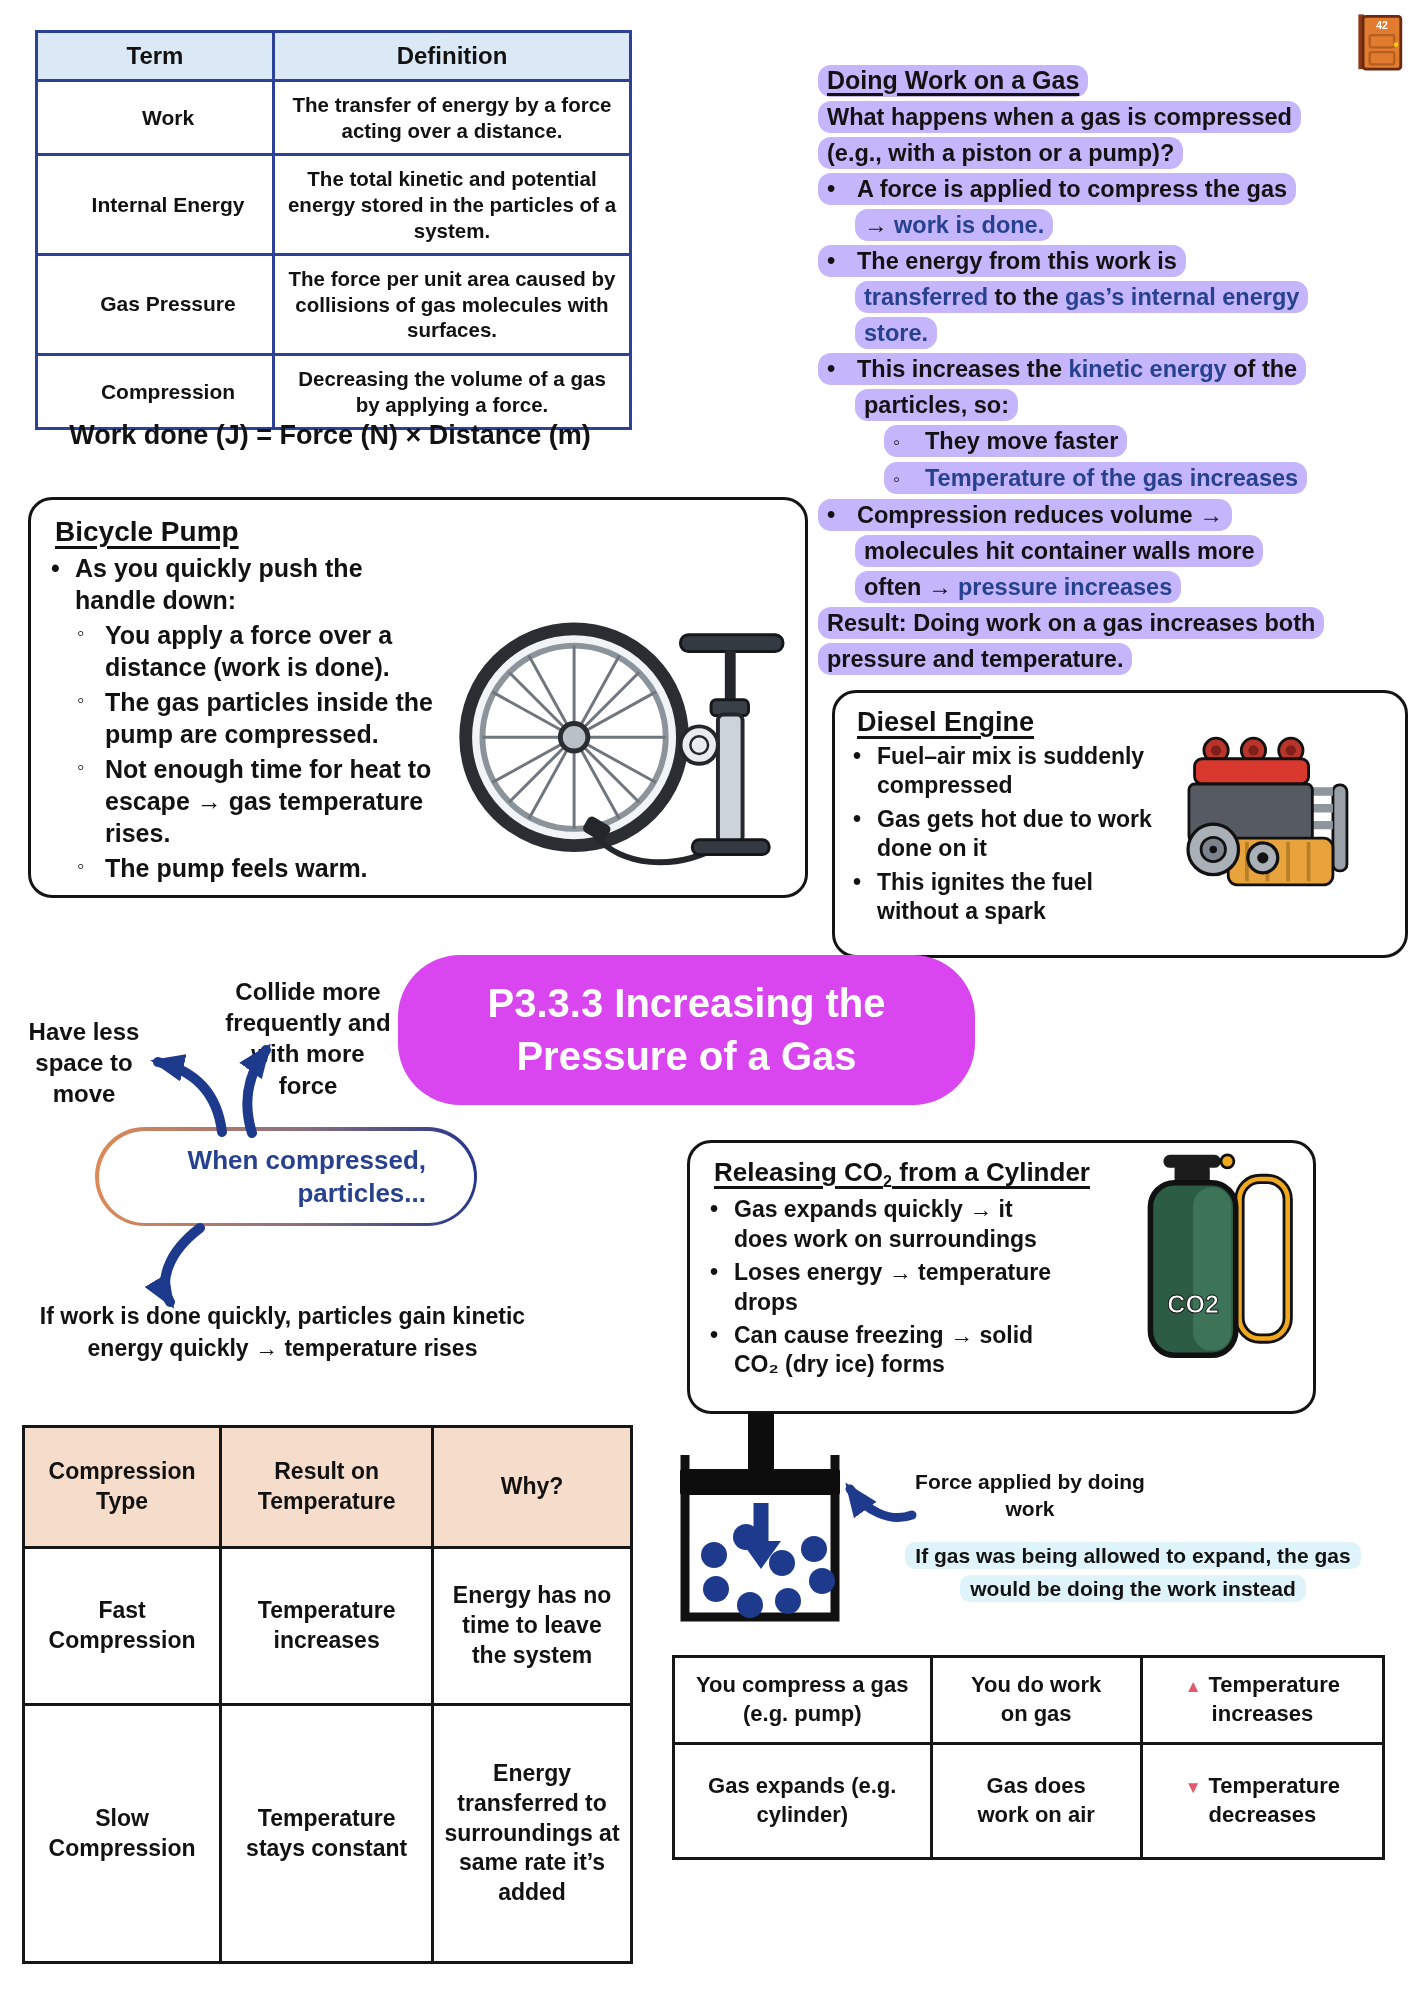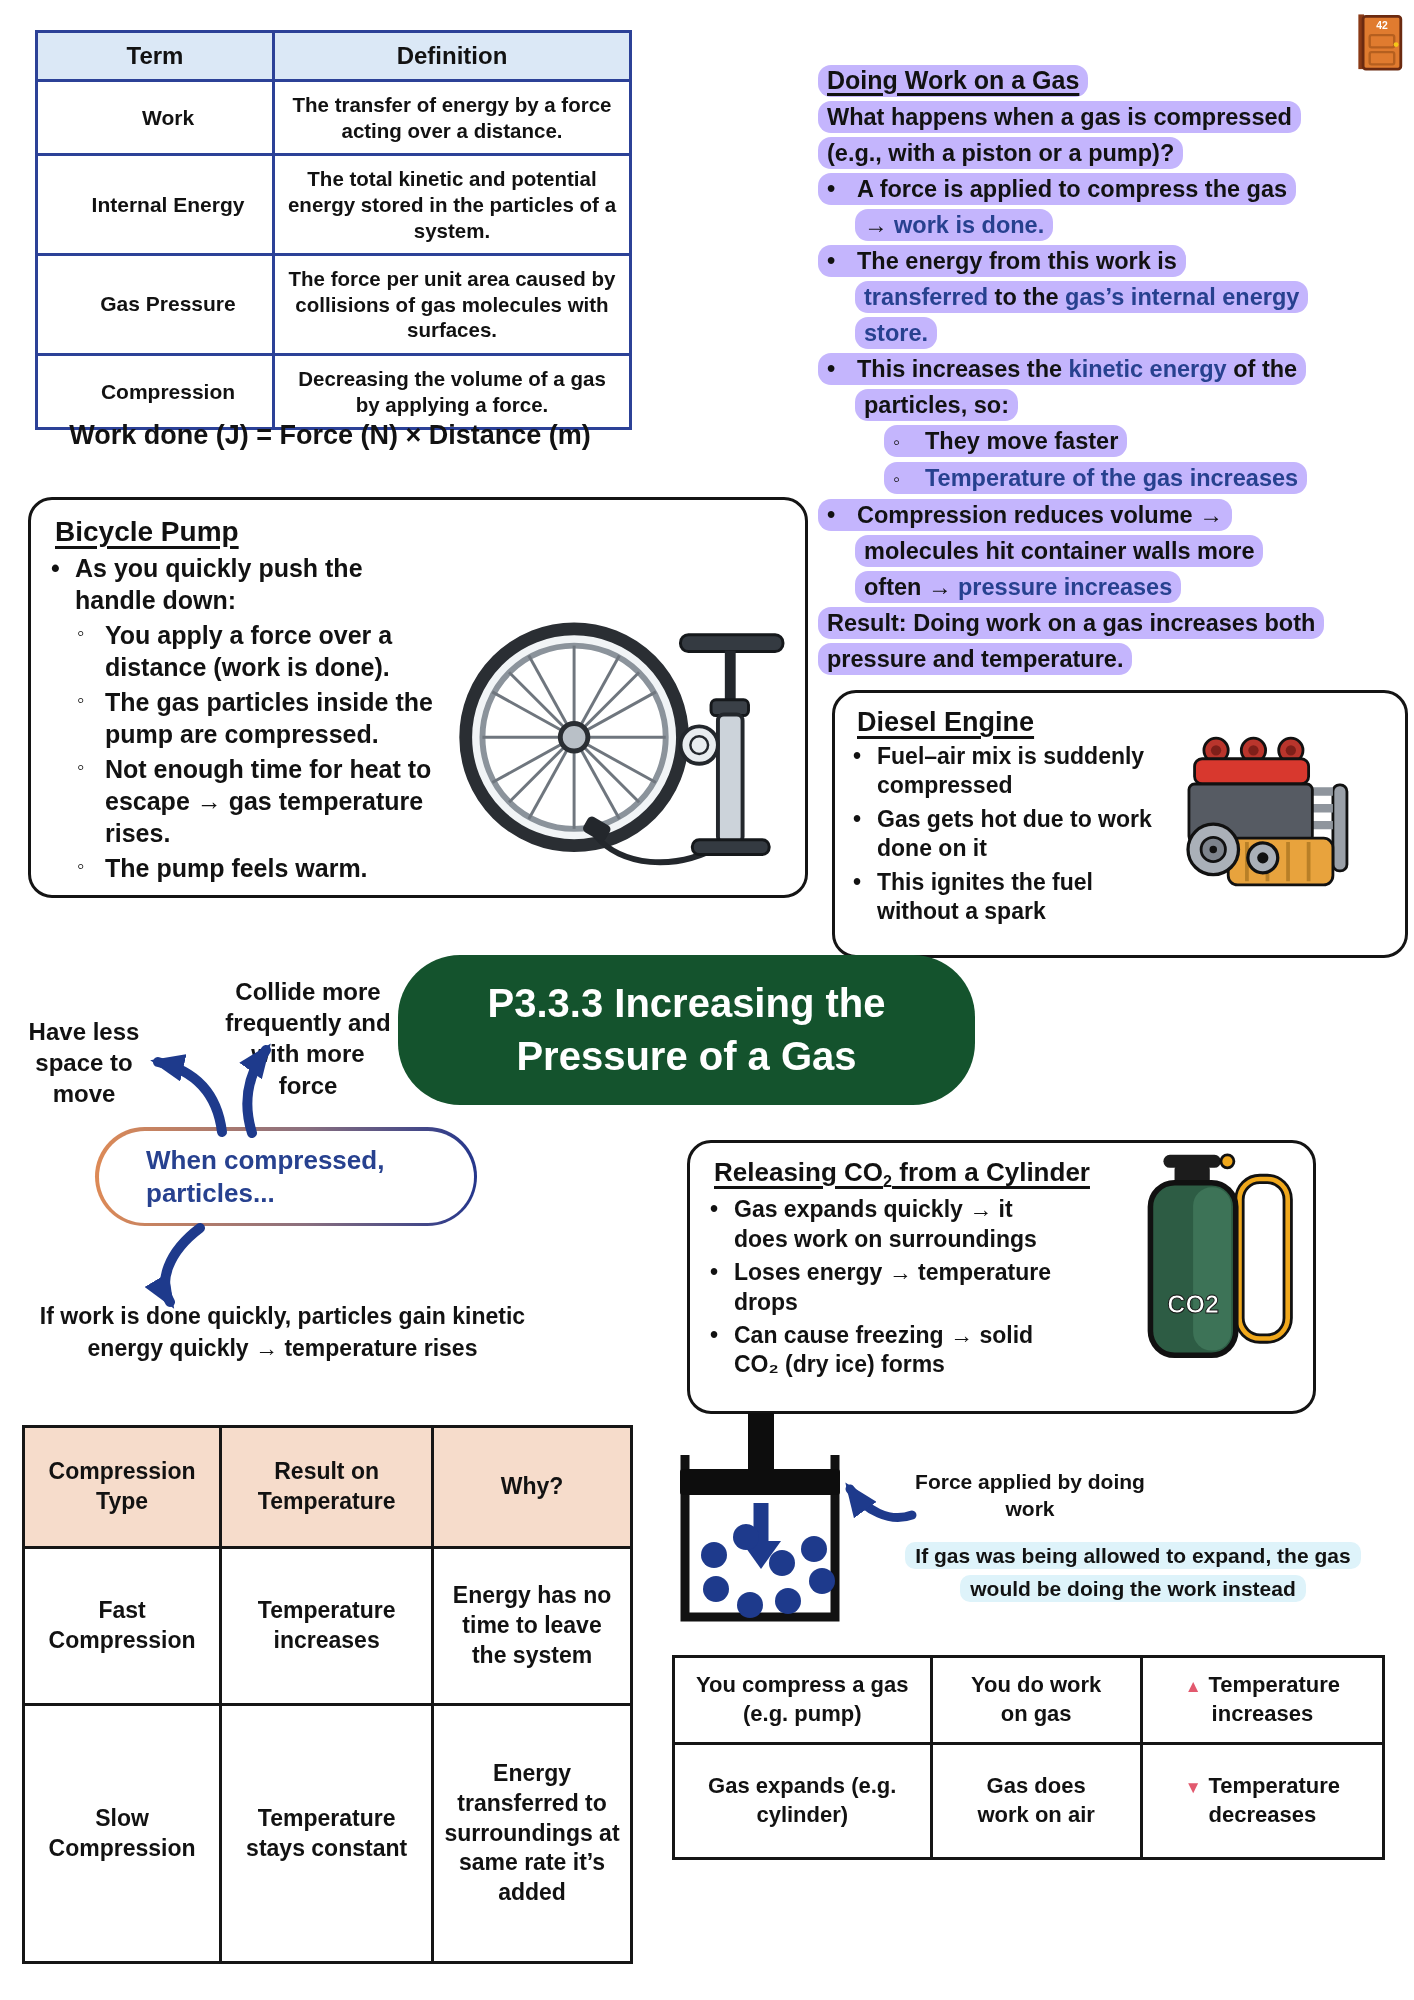--- a/index.html
+++ b/index.html
@@ -50,31 +50,31 @@
   .blue{color:#27418f;}
   .u{text-decoration:underline;text-decoration-thickness:2.5px;text-underline-offset:4px;font-size:25px;}
   .ind-c{margin-left:37px;}
   .ind-s{margin-left:66px;}
   .mk{display:inline-block;width:30px;}
   .mk::before{content:"\2022";}
   .mk2{display:inline-block;width:32px;}
   .mk2::before{content:"\25E6";font-size:0.85em;}
 
   
-  .main-title{position:absolute;left:398px;top:955px;width:577px;height:150px;background:#14532d;
+  .main-title{position:absolute;left:398px;top:955px;width:577px;height:150px;background:#d946ef;
     border-radius:62px;color:#fff;display:flex;flex-direction:column;justify-content:center;
     text-align:center;font-size:40px;line-height:1.32;}
 
   
   .lab-top{position:absolute;left:222px;top:976px;width:172px;text-align:center;font-size:24px;line-height:1.3;}
   .lab-left{position:absolute;left:22px;top:1016px;width:124px;text-align:center;font-size:24px;line-height:1.3;}
   .bubble-wrap{position:absolute;left:95px;top:1127px;width:382px;height:99px;border-radius:52px;
     background:linear-gradient(90deg,#dd8a56,#8a6f7e 55%,#24368c);padding:0;}
   .bubble{position:absolute;inset:3.5px;background:#fff;border-radius:49px;display:flex;align-items:center;justify-content:center;}
-  .bubble-inner{width:280px;text-align:left;color:#27418f;font-size:26px;line-height:1.25;}
+  .bubble-inner{width:280px;text-align:right;color:#27418f;font-size:26px;line-height:1.25;}
   .conclusion{position:absolute;left:10px;top:1300px;width:545px;text-align:center;font-size:23px;line-height:1.4;}
   .arrows{position:absolute;left:40px;top:1000px;}
 
   
   .comp-table{position:absolute;left:22px;top:1425px;width:611px;border-collapse:collapse;text-align:center;font-size:23px;}
   .comp-table th,.comp-table td{border:3px solid #161616;padding:6px 10px;line-height:1.3;}
   .comp-table th{background:#f6dccb;height:106px;}
   .comp-table .c1{width:188px;}
   .comp-table .c2{width:215px;}
   .comp-table .c3{width:190px;}

